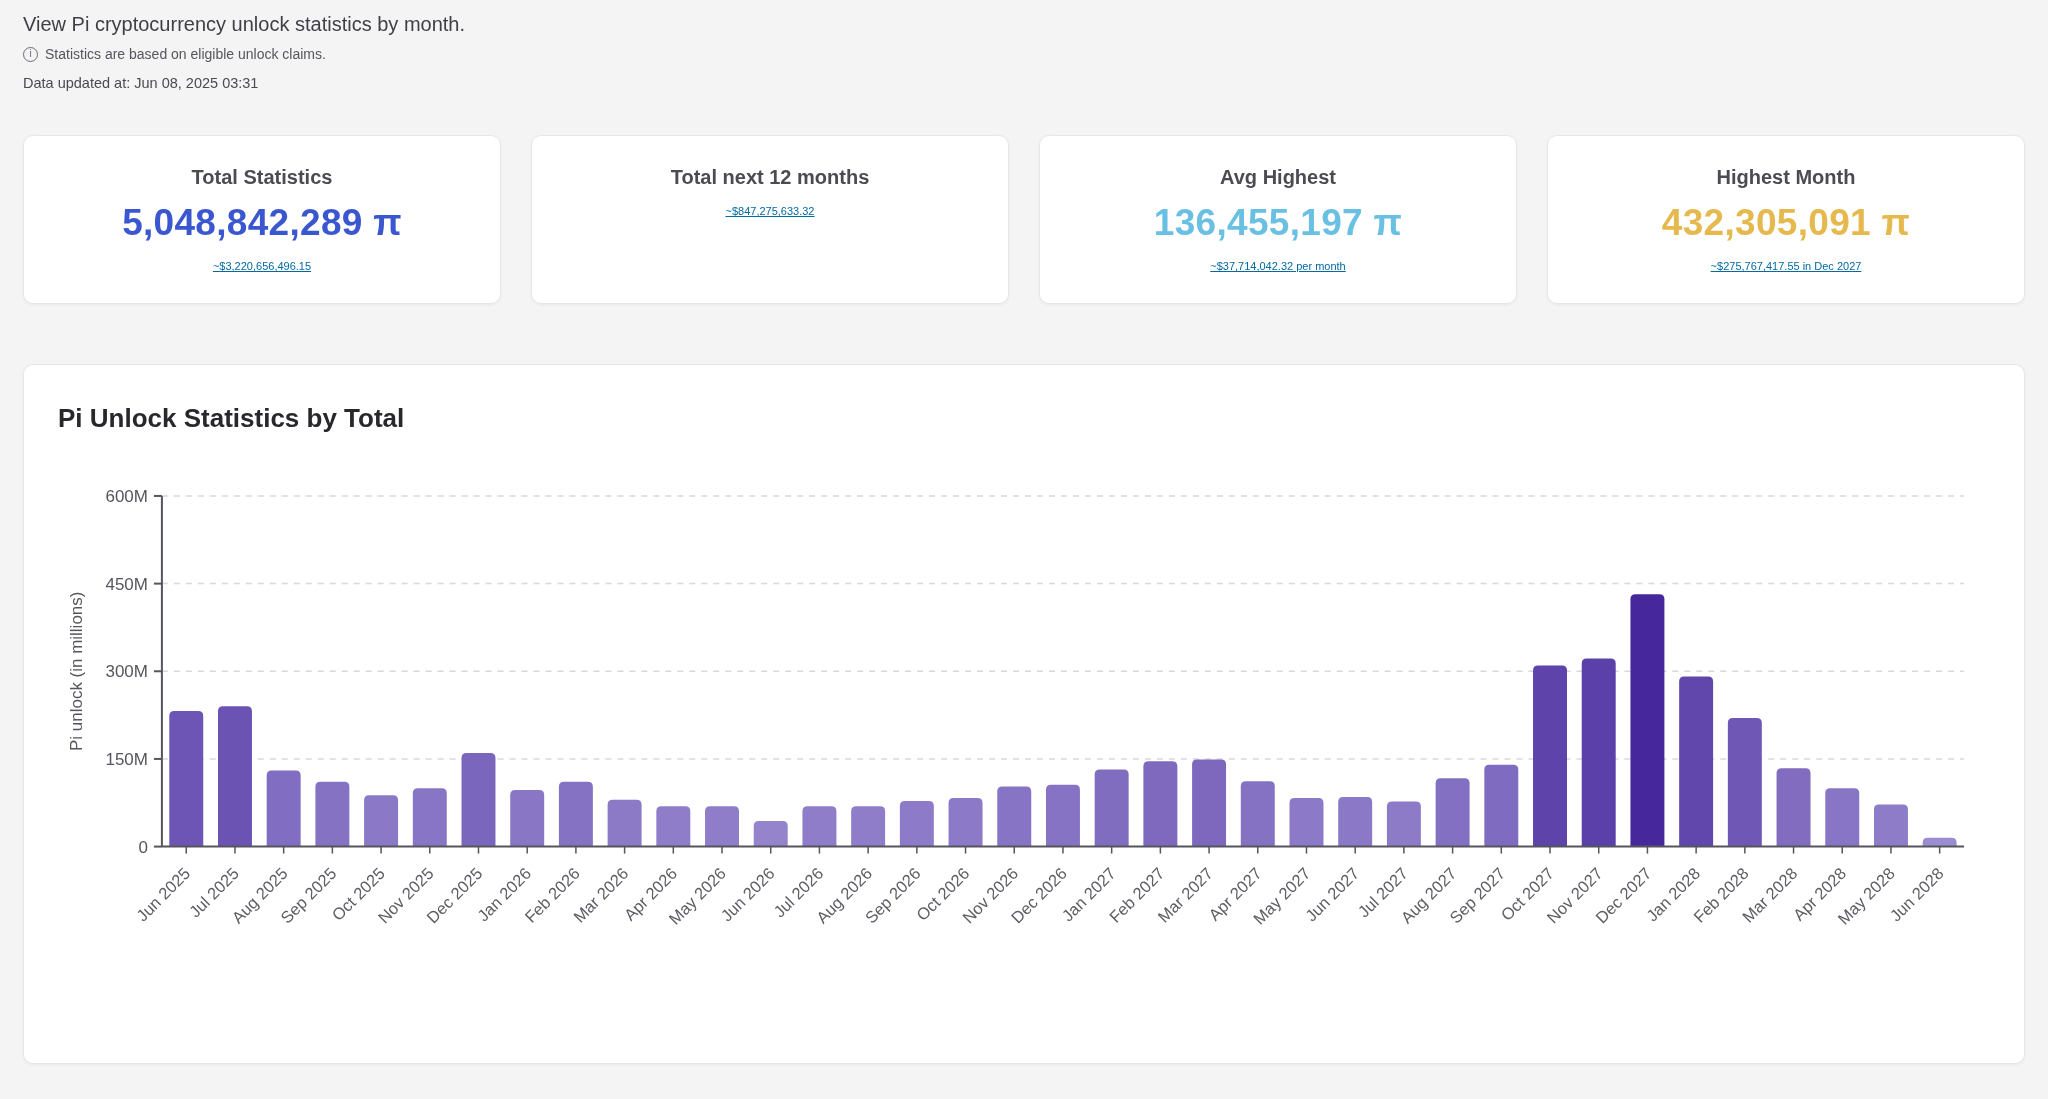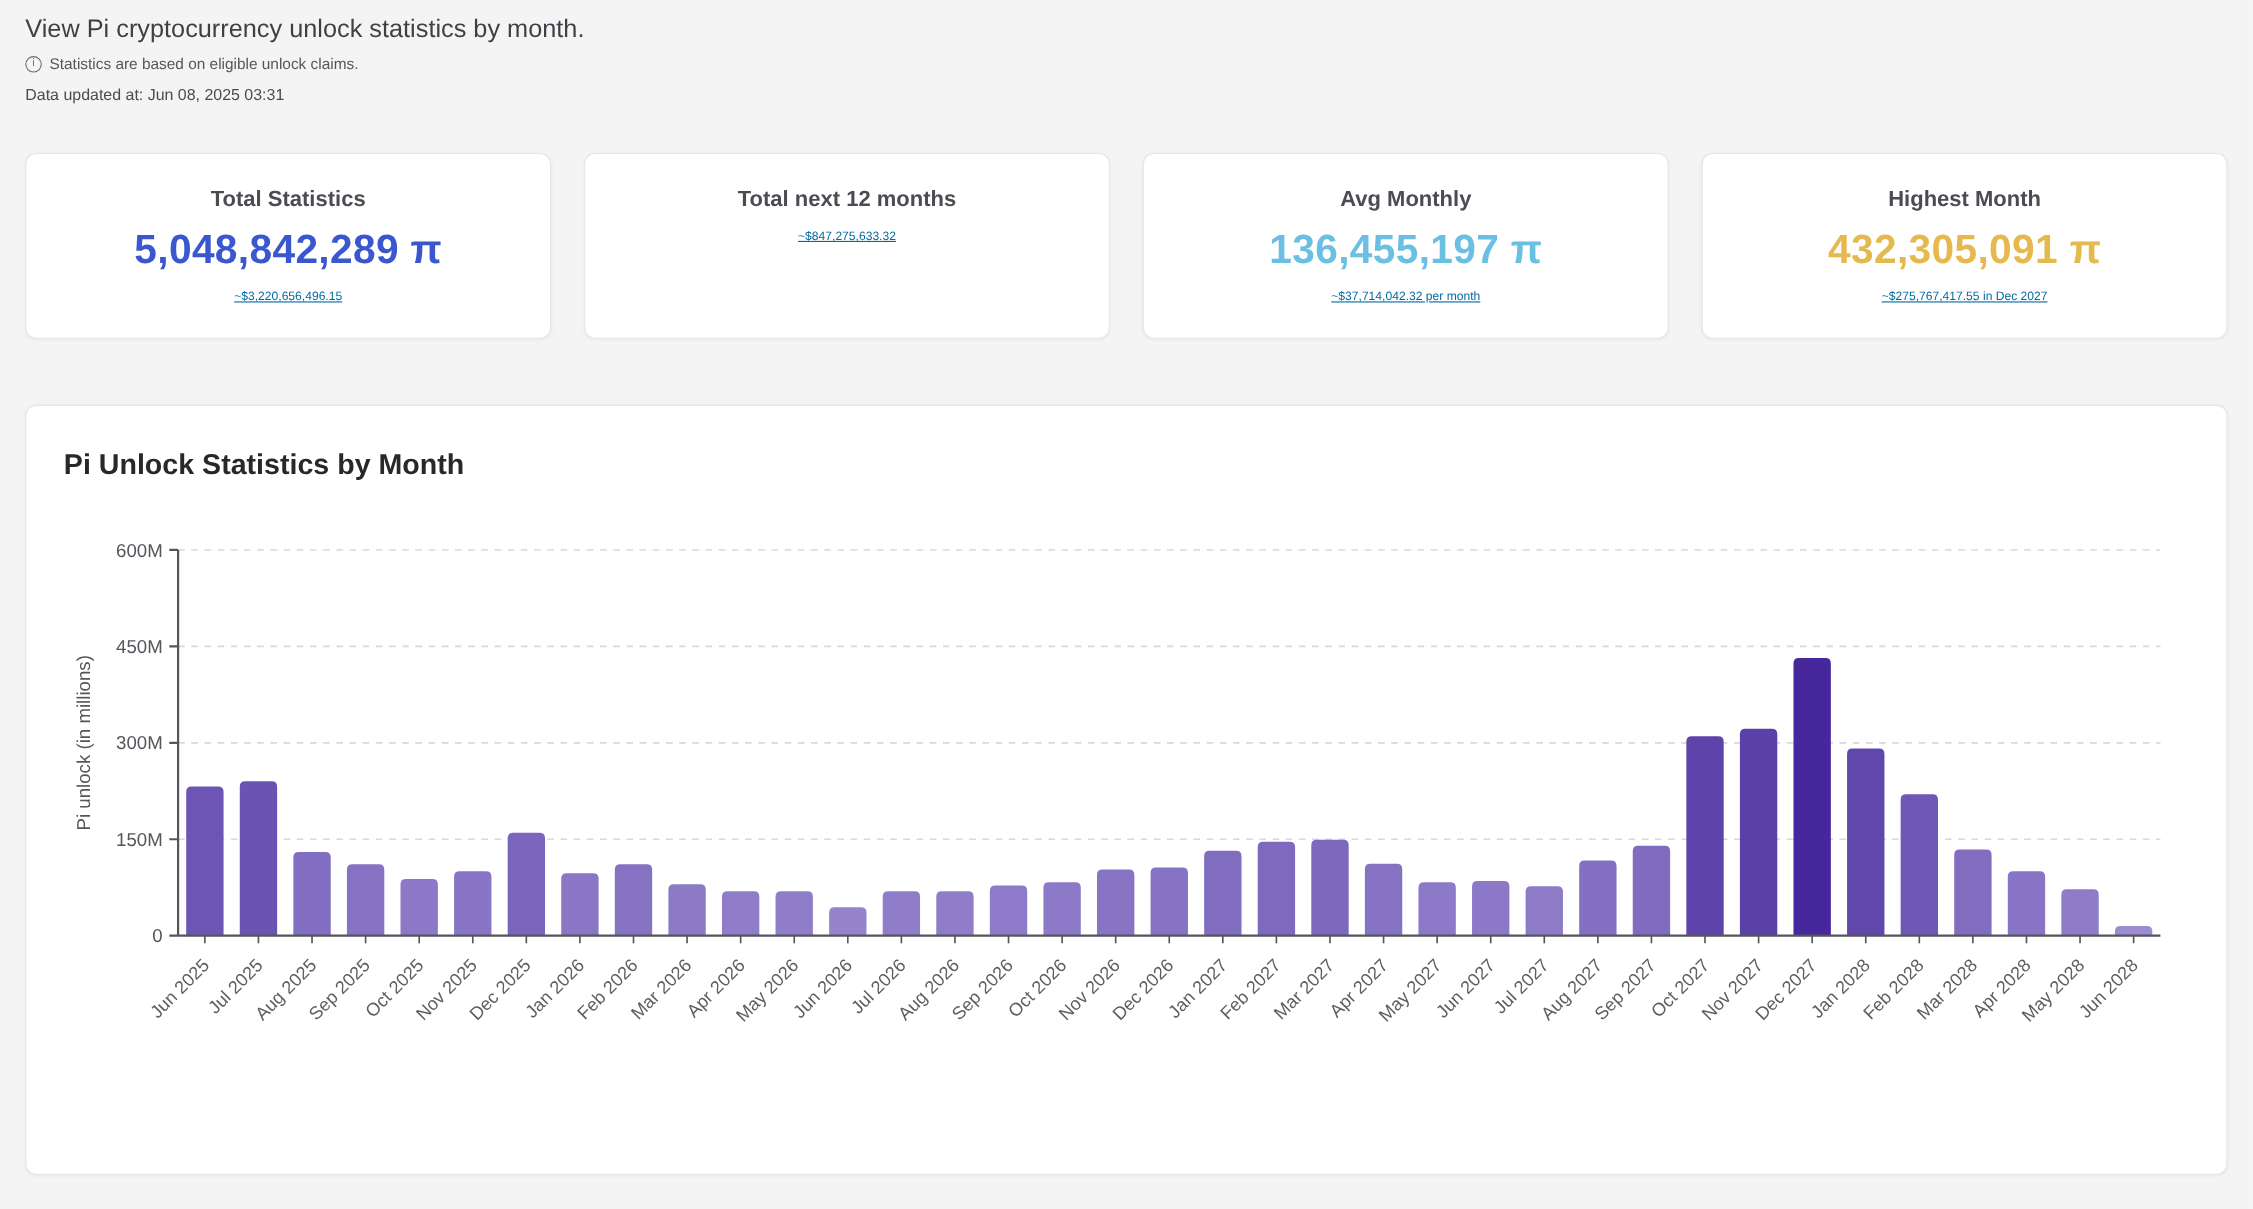--- a/index.html
+++ b/index.html
@@ -5,21 +5,21 @@
   * { box-sizing: border-box; }
   html, body {
     margin: 0; padding: 0;
     width: 2048px; height: 1099px;
     background: #f4f4f5;
     font-family: "Liberation Sans", sans-serif;
     overflow: hidden;
   }
   .page { padding: 13px 23px 0 23px; }
 
-  .page-title { font-size: 23px; color: #3f3f46; }
+  .page-title { font-size: 20px; color: #3f3f46; }
   .page-info  { margin-top: 10px; font-size: 14px; color: #55555c; display: flex; align-items: center; gap: 7px; }
   .info-icon  {
     width: 15px; height: 15px; border: 1.2px solid #6b6b72; border-radius: 50%;
     display: inline-flex; align-items: center; justify-content: center;
     font-size: 10px; line-height: 1; color: #6b6b72; flex: 0 0 auto;
   }
   .page-updated { margin-top: 13px; font-size: 14.5px; color: #4a4a52; }
 
   .cards { display: flex; gap: 30px; margin-top: 44px; }
   .card {
@@ -66,33 +66,33 @@
     <div class="card">
       <div class="card-title">Total Statistics</div>
       <div class="card-value" style="color: rgb(59, 87, 208);">5,048,842,289 π</div>
       <div class="card-sub">~$3,220,656,496.15</div>
     </div>
     <div class="card">
       <div class="card-title">Total next 12 months</div>
       <div class="card-sub">~$847,275,633.32</div>
     </div>
     <div class="card">
-      <div class="card-title">Avg Monthly</div>
+      <div class="card-title">Avg Highest</div>
       <div class="card-value" style="color: rgb(106, 192, 226);">136,455,197 π</div>
       <div class="card-sub">~$37,714,042.32 per month</div>
     </div>
     <div class="card">
       <div class="card-title">Highest Month</div>
       <div class="card-value" style="color: rgb(229, 185, 78);">432,305,091 π</div>
       <div class="card-sub">~$275,767,417.55 in Dec 2027</div>
     </div>
   </section>
 
   <section class="chart-card">
-    <h2 class="chart-title">Pi Unlock Statistics by Month</h2>
+    <h2 class="chart-title">Pi Unlock Statistics by Total</h2>
     <div id="chart-mount">
         <svg viewBox="0 0 1946 492" font-family="Liberation Sans, sans-serif">
           <line x1="102" y1="391" x2="110" y2="391" stroke="#55555c" stroke-width="2"></line>
           <text x="96" y="397" text-anchor="end" font-size="17" fill="#55555c">0</text>
           <line x1="110" y1="303.25" x2="1914" y2="303.25" stroke="#d8d8de" stroke-width="1.5" stroke-dasharray="6 6"></line>
           <line x1="102" y1="303.25" x2="110" y2="303.25" stroke="#55555c" stroke-width="2"></line>
           <text x="96" y="309.25" text-anchor="end" font-size="17" fill="#55555c">150M</text>
           <line x1="110" y1="215.5" x2="1914" y2="215.5" stroke="#d8d8de" stroke-width="1.5" stroke-dasharray="6 6"></line>
           <line x1="102" y1="215.5" x2="110" y2="215.5" stroke="#55555c" stroke-width="2"></line>
           <text x="96" y="221.5" text-anchor="end" font-size="17" fill="#55555c">300M</text>

